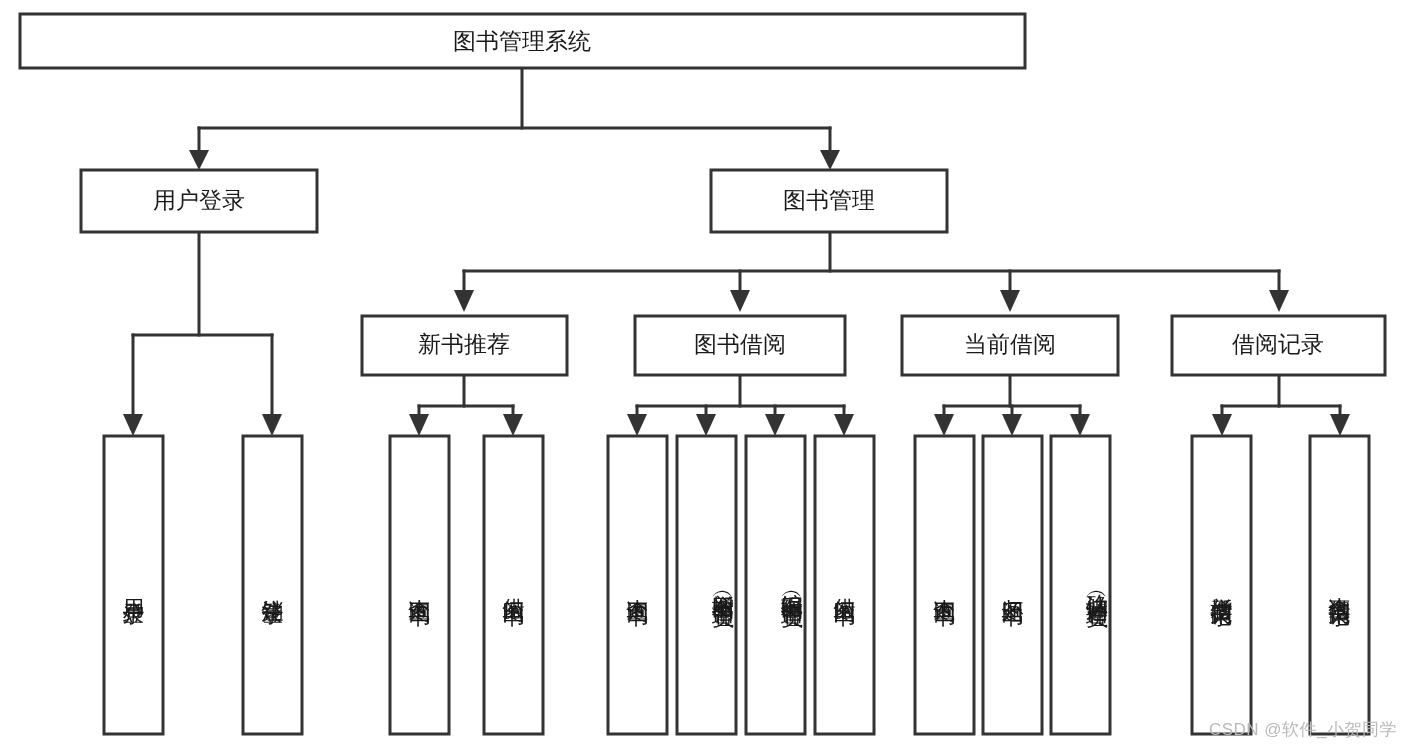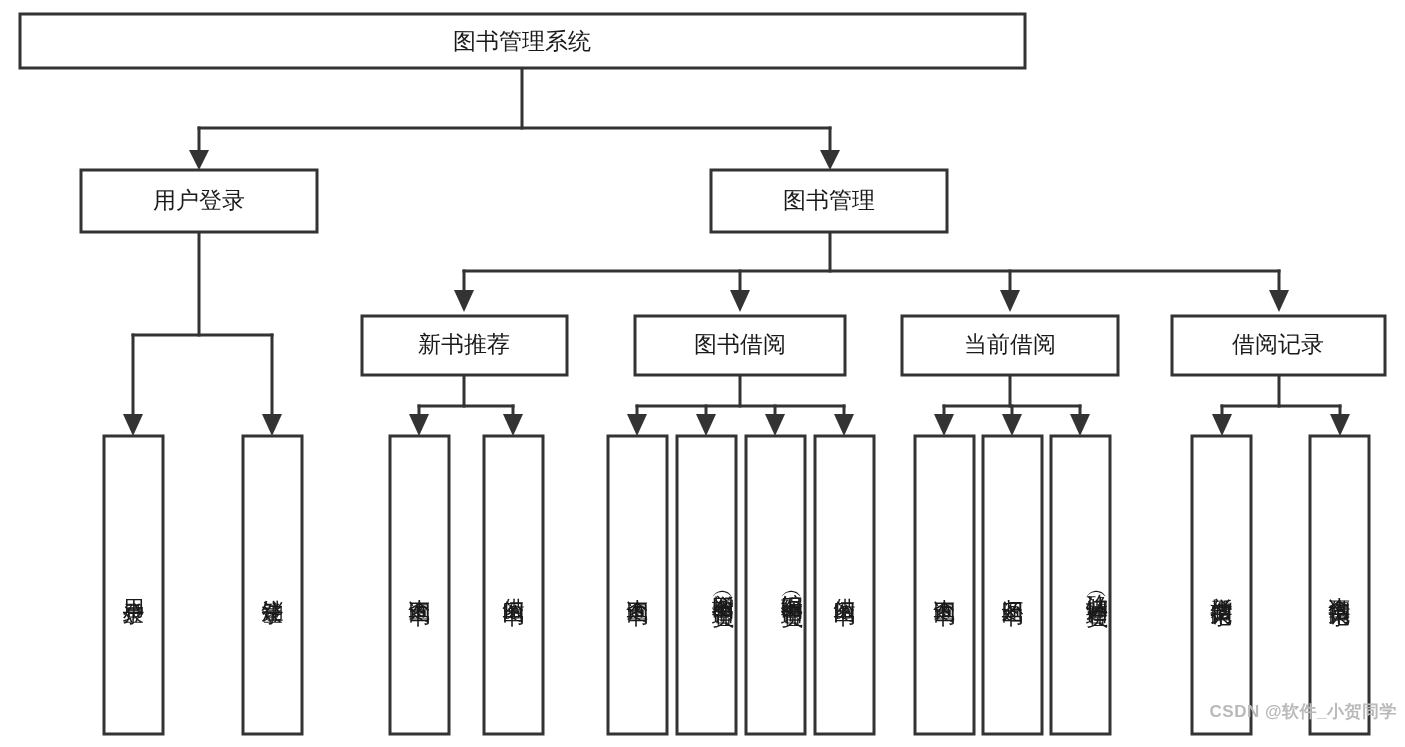--- a/index.html
+++ b/index.html
@@ -10,22 +10,22 @@
   .node-rect{fill:#ffffff;stroke:#333333;stroke-width:3;}
   .conn{stroke:#333333;stroke-width:3;fill:none;stroke-linecap:square;}
   .arrow-head{fill:#333333;stroke:none;}
   .node-label{fill:#1a1a1a;font-family:"Liberation Sans","DejaVu Sans",sans-serif;
               font-size:23px;text-anchor:middle;dominant-baseline:middle;}
   .leaf-label-wrap{position:absolute;display:flex;align-items:center;justify-content:center;
       writing-mode:vertical-rl;text-orientation:upright;
       font-size:22px;line-height:1.18;color:#1a1a1a;letter-spacing:2px;
       font-family:"Liberation Sans","DejaVu Sans",sans-serif;
       white-space:pre-wrap;text-align:center;pointer-events:none;}
-  #watermark{position:absolute;right:8px;bottom:24px;color:#b9b9b9;font-size:17px;
-      font-family:"Liberation Sans","DejaVu Sans",sans-serif;letter-spacing:.5px;font-weight:bold;}
+  #watermark{position:absolute;right:8px;bottom:6px;color:#b9b9b9;font-size:17px;
+      font-family:"Liberation Sans","DejaVu Sans",sans-serif;letter-spacing:.5px;}
 </style>
 </head>
 <body>
 
 <div id="diagram-root">
 
   <svg id="tree" viewBox="0 0 1405 747">
 
     <g>
       <path class="conn" d="M522,68 L522,128"></path>

